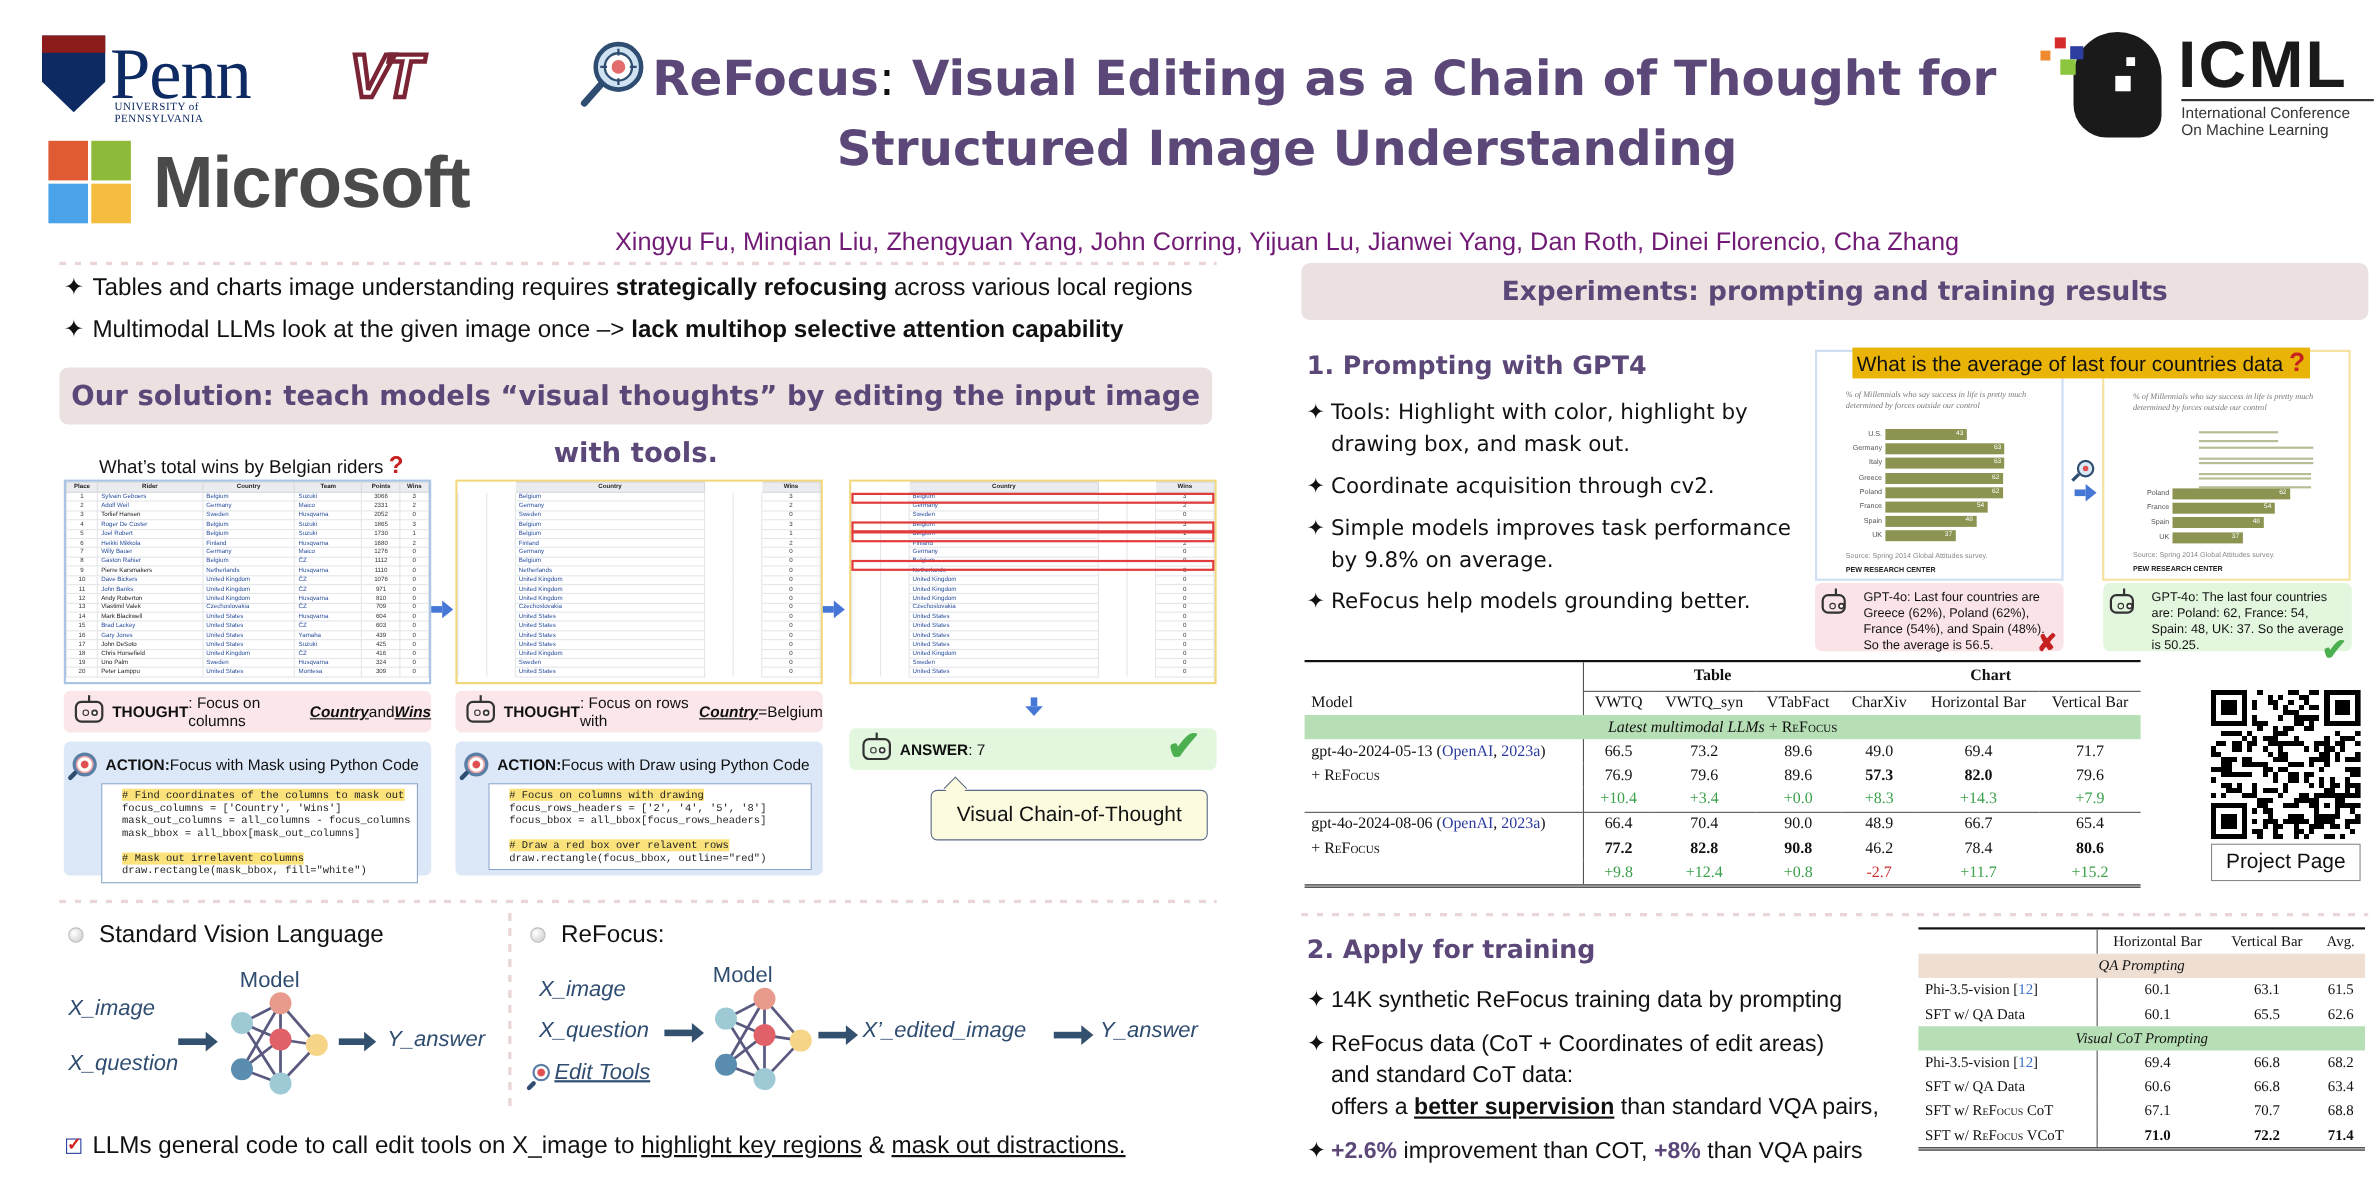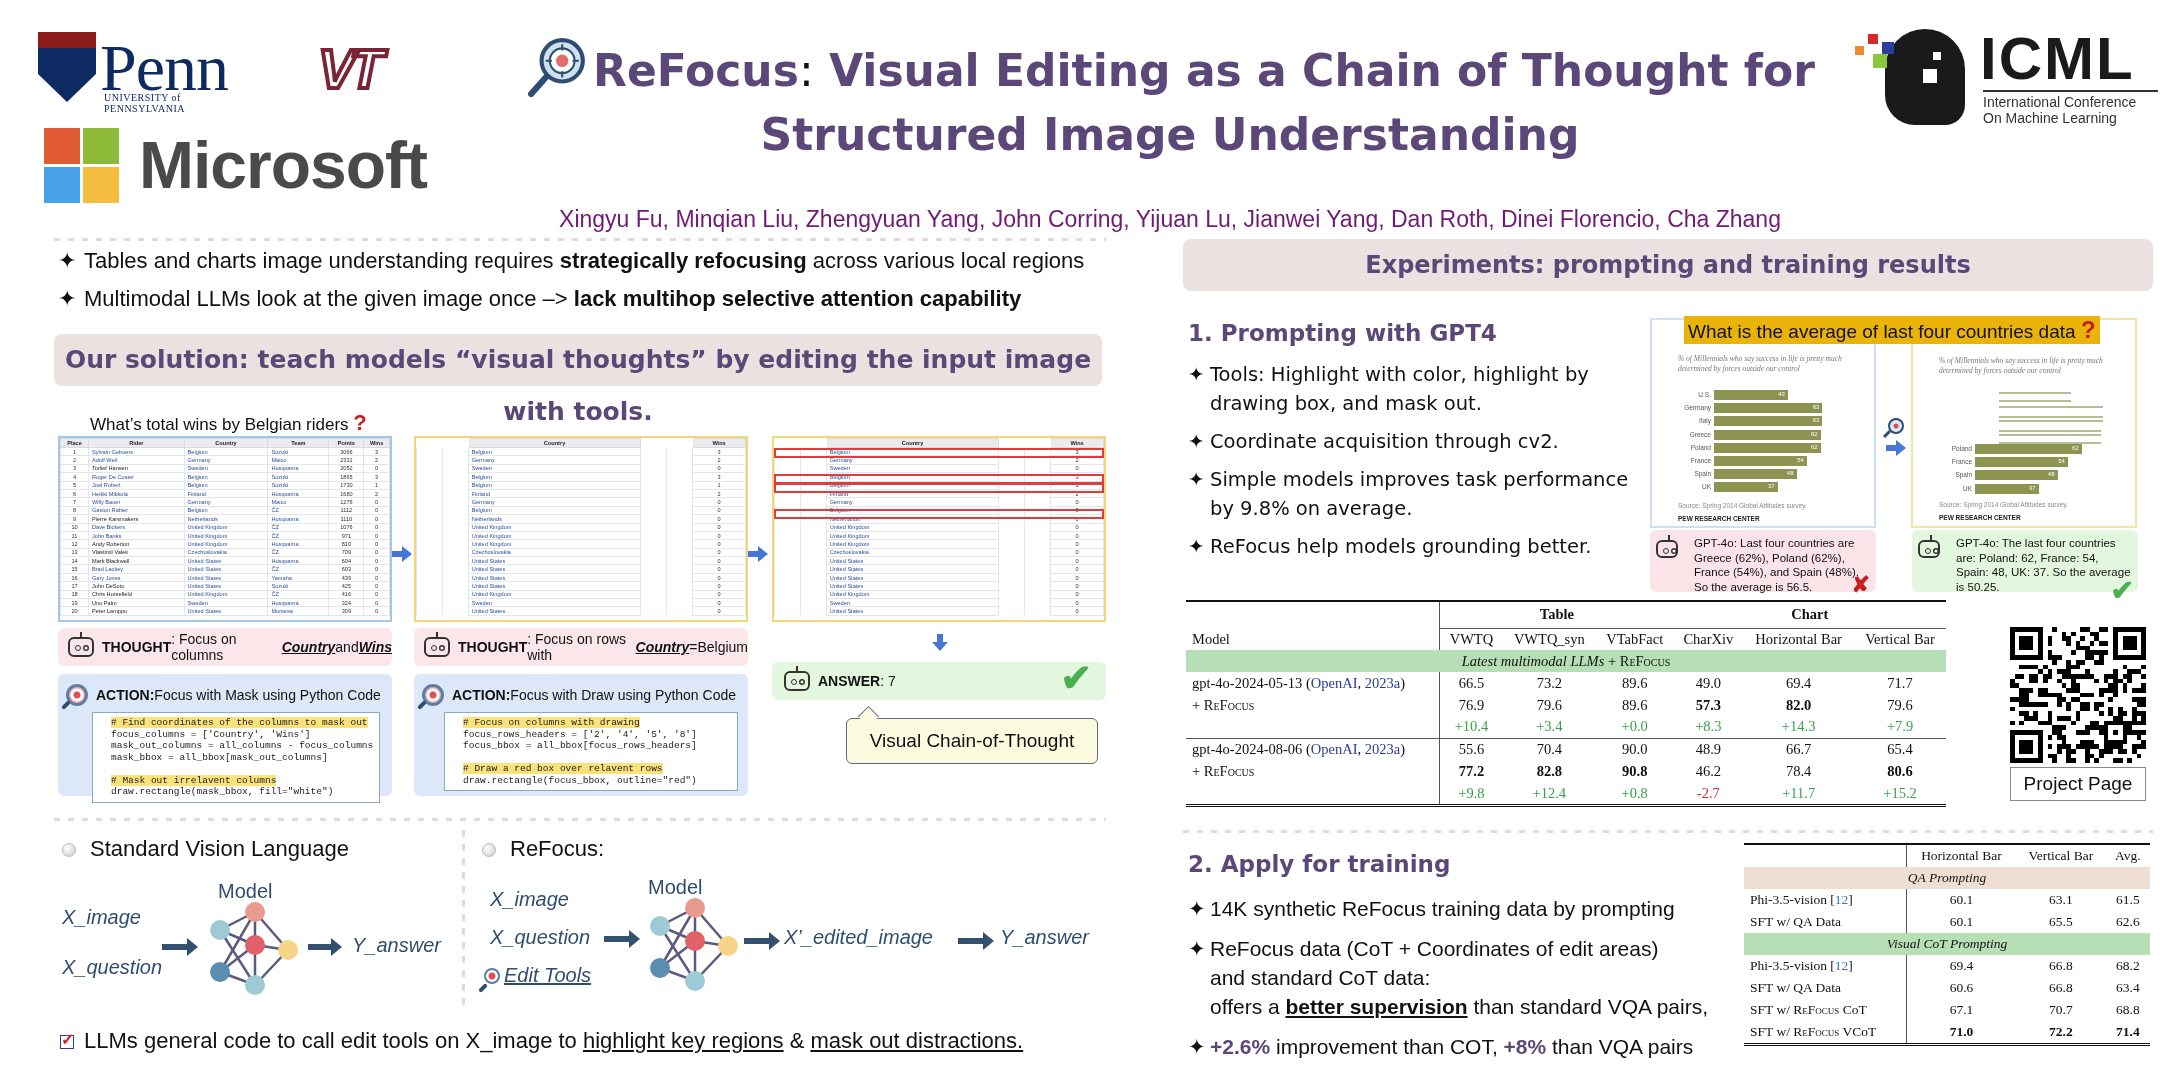--- a/index.html
+++ b/index.html
@@ -1005,21 +1005,21 @@
           <td class="l"></td>
           <td class="vl g">+10.4</td>
           <td class="g">+3.4</td>
           <td class="g">+0.0</td>
           <td class="g">+8.3</td>
           <td class="g">+14.3</td>
           <td class="g">+7.9</td>
         </tr>
         <tr style="border-top: 1px solid rgb(85, 85, 85);">
           <td class="l">gpt-4o-2024-08-06 (<span class="blue">OpenAI</span>, <span class="blue">2023a</span>)</td>
-          <td class="vl">55.6</td>
+          <td class="vl">66.4</td>
           <td class="">70.4</td>
           <td class="">90.0</td>
           <td class="">48.9</td>
           <td class="">66.7</td>
           <td class="">65.4</td>
         </tr>
         <tr>
           <td class="l">+ <span class="sc">ReFocus</span></td>
           <td class="vl bold">77.2</td>
           <td class="bold">82.8</td>

